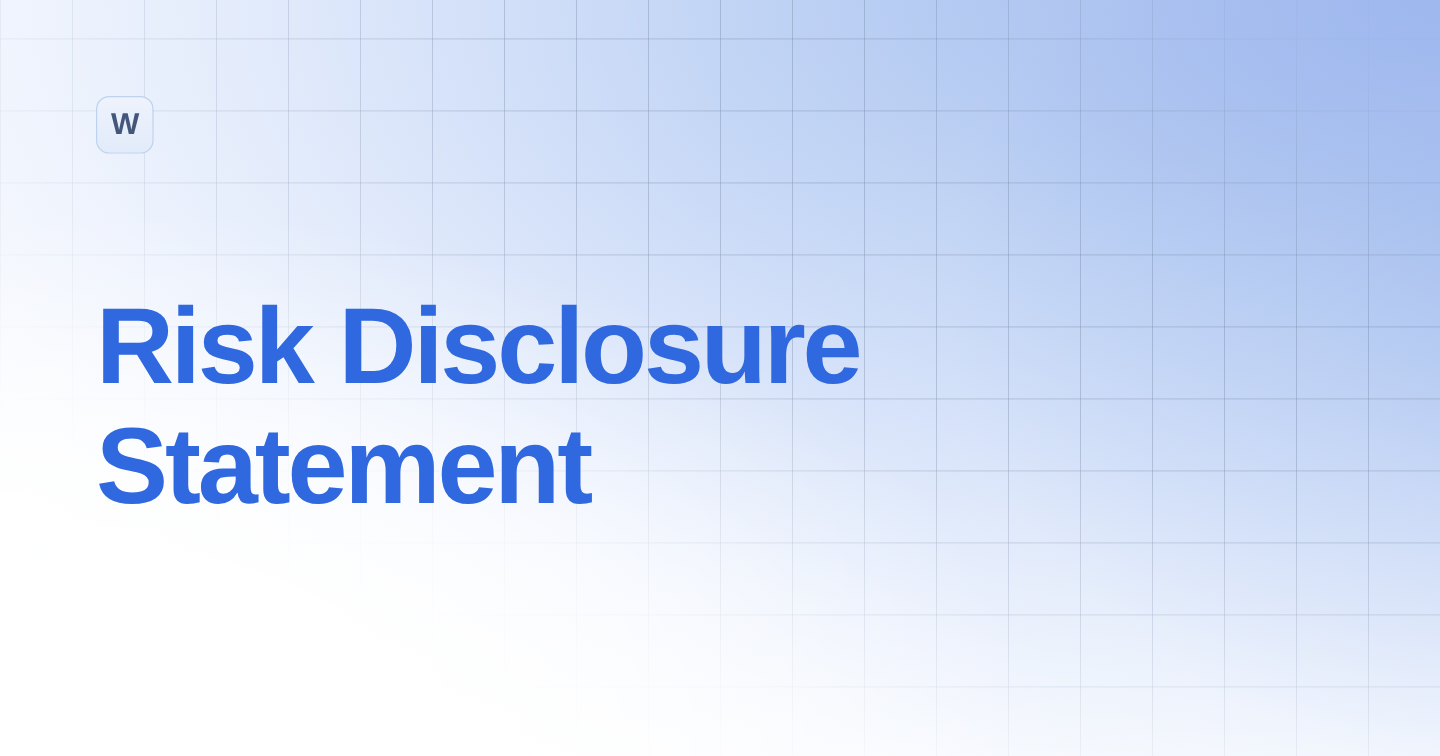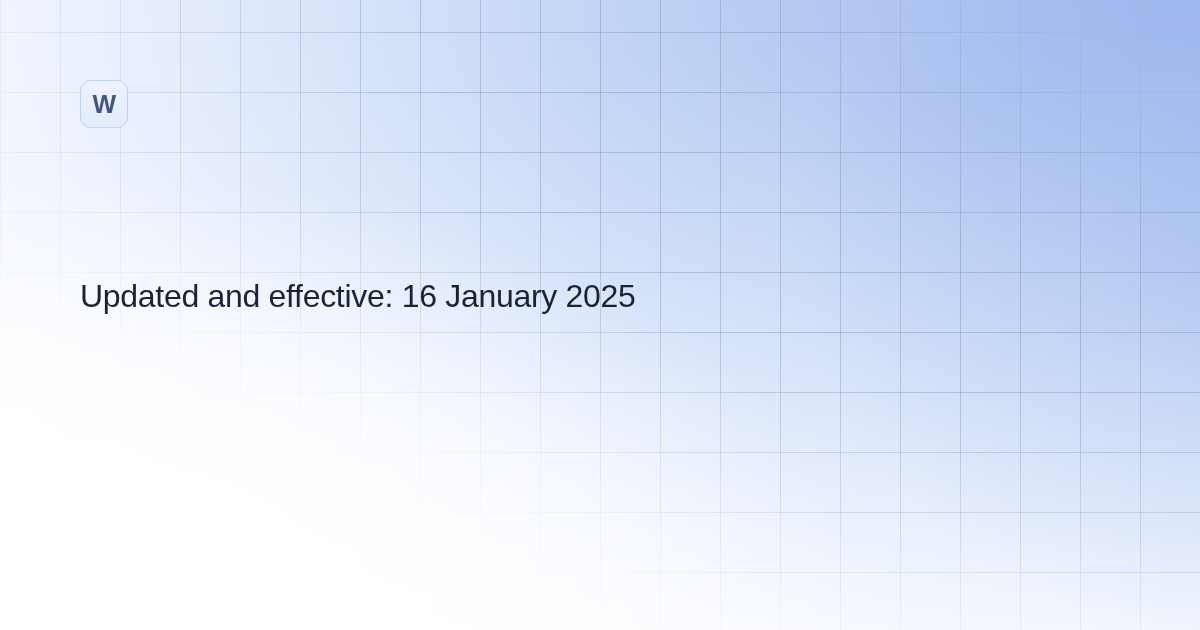--- a/index.html
+++ b/index.html
@@ -186,17 +186,17 @@
   <div class="bg-grid"></div>
   <div class="bg-veil"></div>
 
   <div class="content">
 
     <div class="brand">
       <div class="brand-badge">W</div>
     </div>
 
     <div class="headline-block">
-      <p class="subtitle">Updated and effective: 16 January 2025</p>
+      <h1 class="headline">Risk Disclosure Statement</h1>
     </div>
 
   </div>
 </div>
 
 </body></html>

